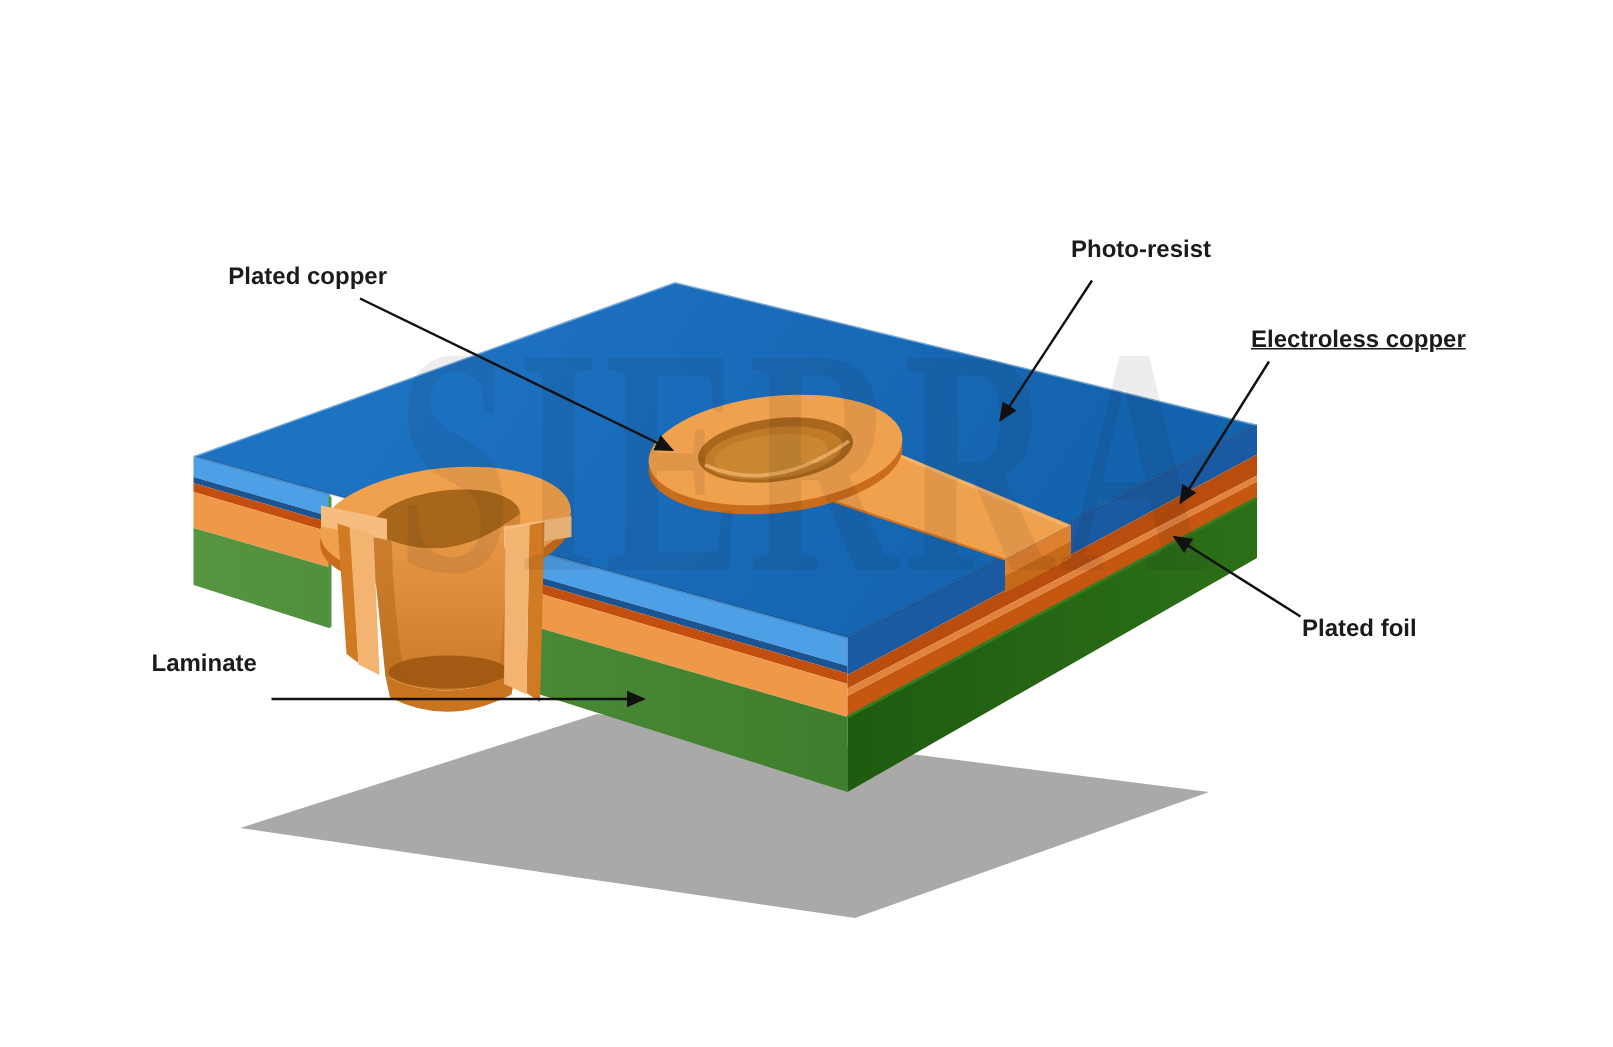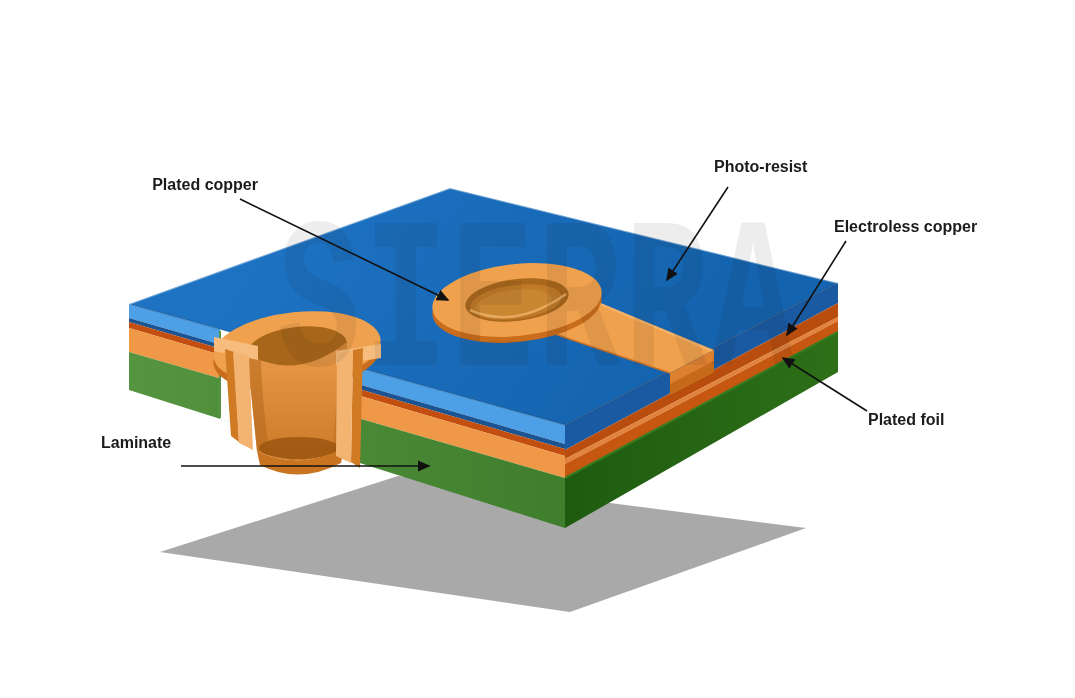--- a/index.html
+++ b/index.html
@@ -1,32 +1,32 @@
 <!DOCTYPE html>
 <html style="--photo-resist: #1766b4; --photo-resist-side: #1a5aa2; --photo-resist-bevel: #4d9fe6; --plated-copper: #f0a14e; --electroless-copper: #b84d0e; --copper-foil: #c65711; --copper-foil-lit: #ef9847; --laminate: #4c8b38; --laminate-dark: #256114; --shadow: #a9a9a9; --label-text: #1b1b1b;"><head>
 <meta charset="utf-8">
 <style>
   html,body{margin:0;padding:0;background:#fff;}
   #stage{position:relative;width:1075px;height:698px;background:#fff;overflow:hidden;
          font-family:"Liberation Sans",sans-serif;}
   #board-svg,#anno-svg{position:absolute;left:0;top:0;}
   #anno-svg{pointer-events:none;}
   .watermark{position:absolute;left:0;top:0;width:903px;height:698px;pointer-events:none;
-             color:rgba(20,20,20,0.078);font-family:Liberation Mono, monospace;font-weight:bold;}
+             color:rgba(20,20,20,0.078);font-family:Liberation Serif, serif;font-weight:bold;}
   .wm-line{position:absolute;left:0;width:1075px;text-align:center;line-height:1;white-space:nowrap;}
   .wm-line span{display:inline-block;}
   .wm-sierra{top:200px;font-size:216px;}
   .wm-sierra span{transform:scaleX(0.64);letter-spacing:6px;}
   .wm-circuits{top:352px;font-size:115px;}
   .wm-circuits span{transform:scaleX(0.72);letter-spacing:2px;}
   .lbl{position:absolute;font-size:16px;font-weight:bold;color:var(--label-text,#1b1b1b);
        white-space:nowrap;line-height:1.15;}
   .lbl-plated{left:118px;top:176px;width:140px;text-align:right;}
   .lbl-photo{left:714px;top:158px;}
-  .lbl-electroless{left:834px;top:218px;}
+  .lbl-electroless{left:834px;top:218px;text-decoration:underline;}
   .lbl-copperfoil{left:868px;top:411px;}
   .lbl-laminate{left:101px;top:434px;}
 </style>
 </head>
 <body>
 
 <div id="stage">
 
   <svg id="board-svg" width="1075" height="698" viewBox="0 0 1075 698">
     <defs>

